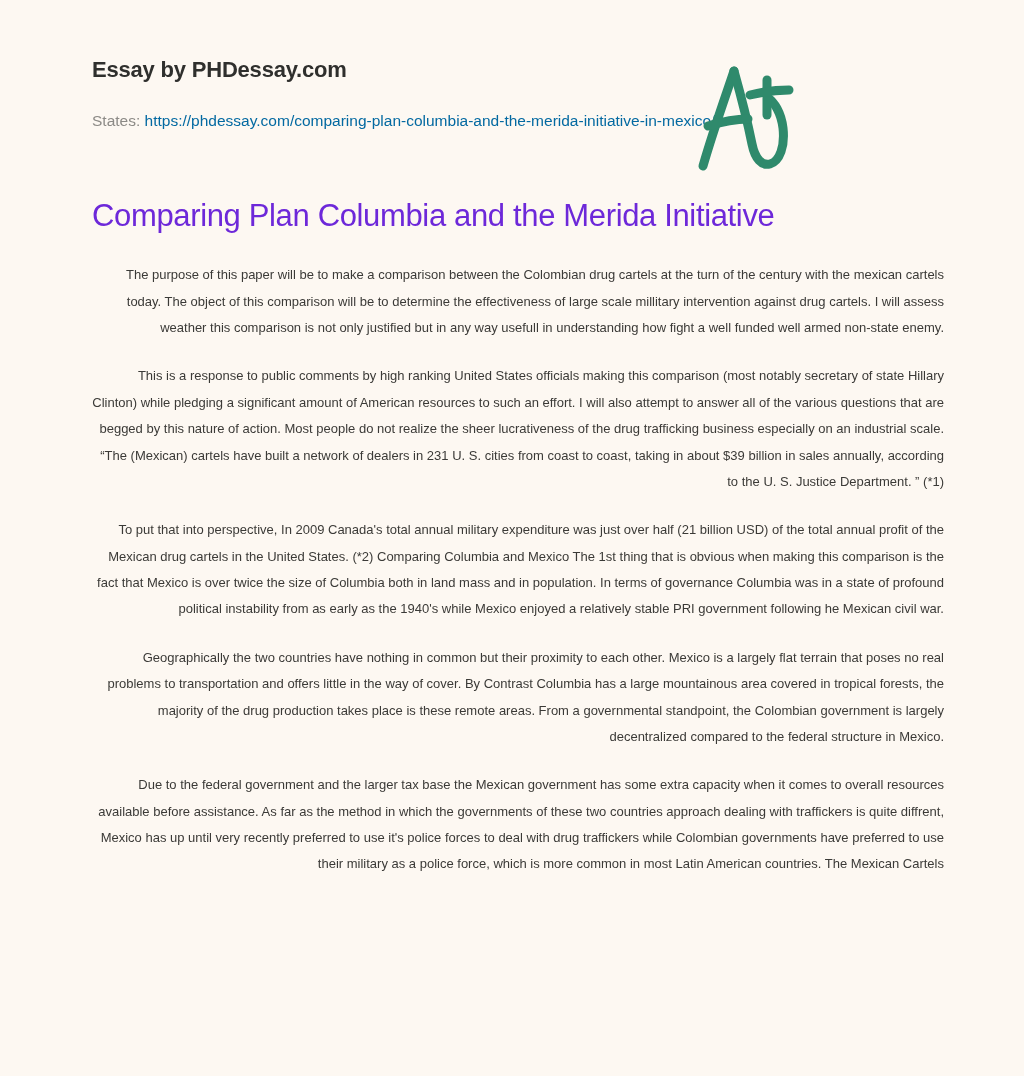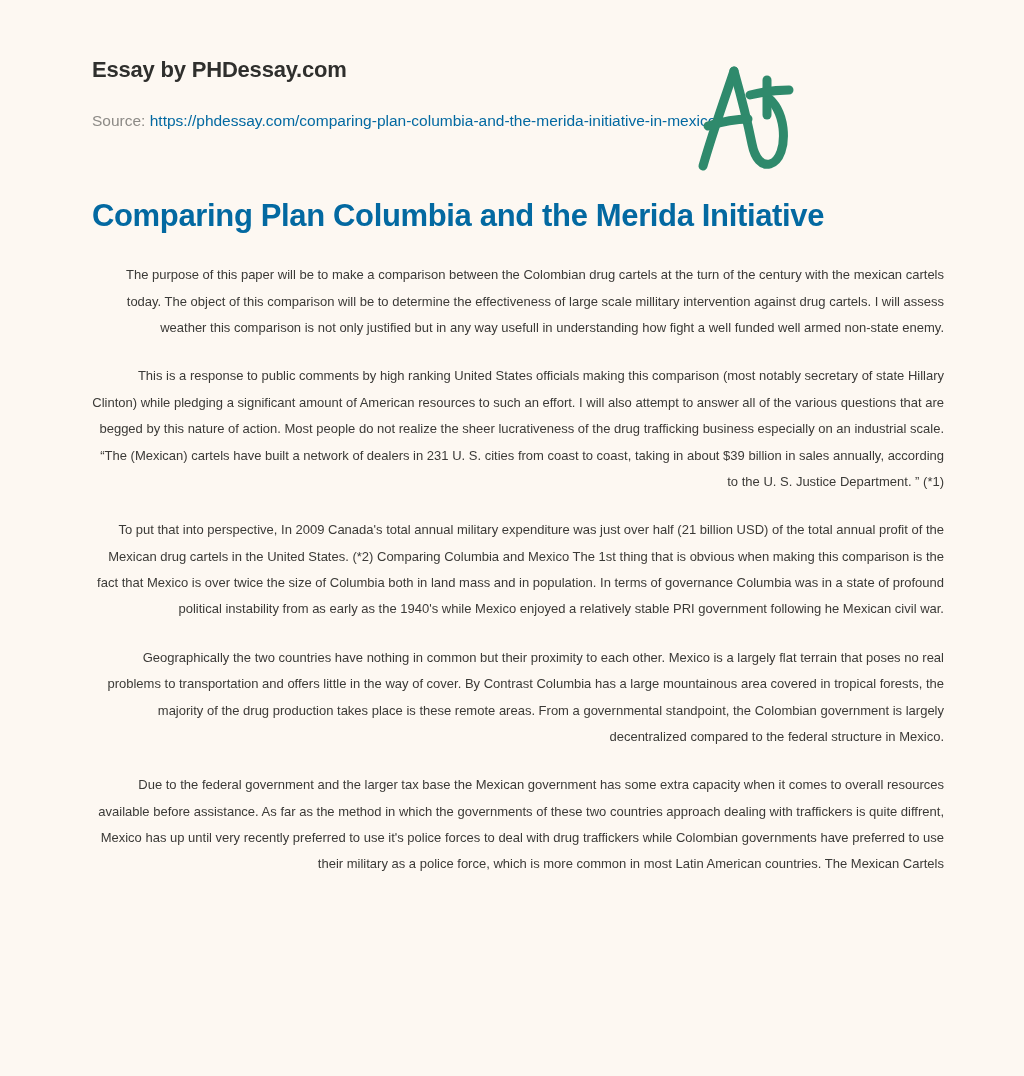--- a/index.html
+++ b/index.html
@@ -80,22 +80,22 @@
     left: 0;
     top: 196px;
     width: 1024px;
     padding: 0 80px 0 92px;
     box-sizing: border-box;
   }
 
   .article-title {
     margin: 0;
     font-size: 31px;
-    font-weight: bold;
-    color: #0369a1;
+    font-weight: normal;
+    color: #6d28d9;
     line-height: 1.3;
     letter-spacing: -0.35px;
   }
 
   .article-body {
     margin-top: 26px;
   }
 
   .article-body p {
     margin: 0 0 22px 0;
@@ -110,21 +110,21 @@
 </style>
 </head>
 <body>
 
 <div class="page">
 
   <div class="header">
     <div class="brand-line">Essay by PHDessay.com</div>
 
     <div class="source-line">
-      <span class="source-label">Source:</span>
+      <span class="source-label">States:</span>
       <a class="source-url" href="#">https://phdessay.com/comparing-plan-columbia-and-the-merida-initiative-in-mexico/</a>
     </div>
   </div>
 
   <div class="logo">
     <svg viewBox="0 0 120 118" xmlns="http://www.w3.org/2000/svg">
       <g fill="none" stroke="#2f8a6c" stroke-linecap="round" stroke-linejoin="round">
 
         <path d="M46 9 C 38 33, 26 66, 15 104" stroke-width="9"></path>
 

